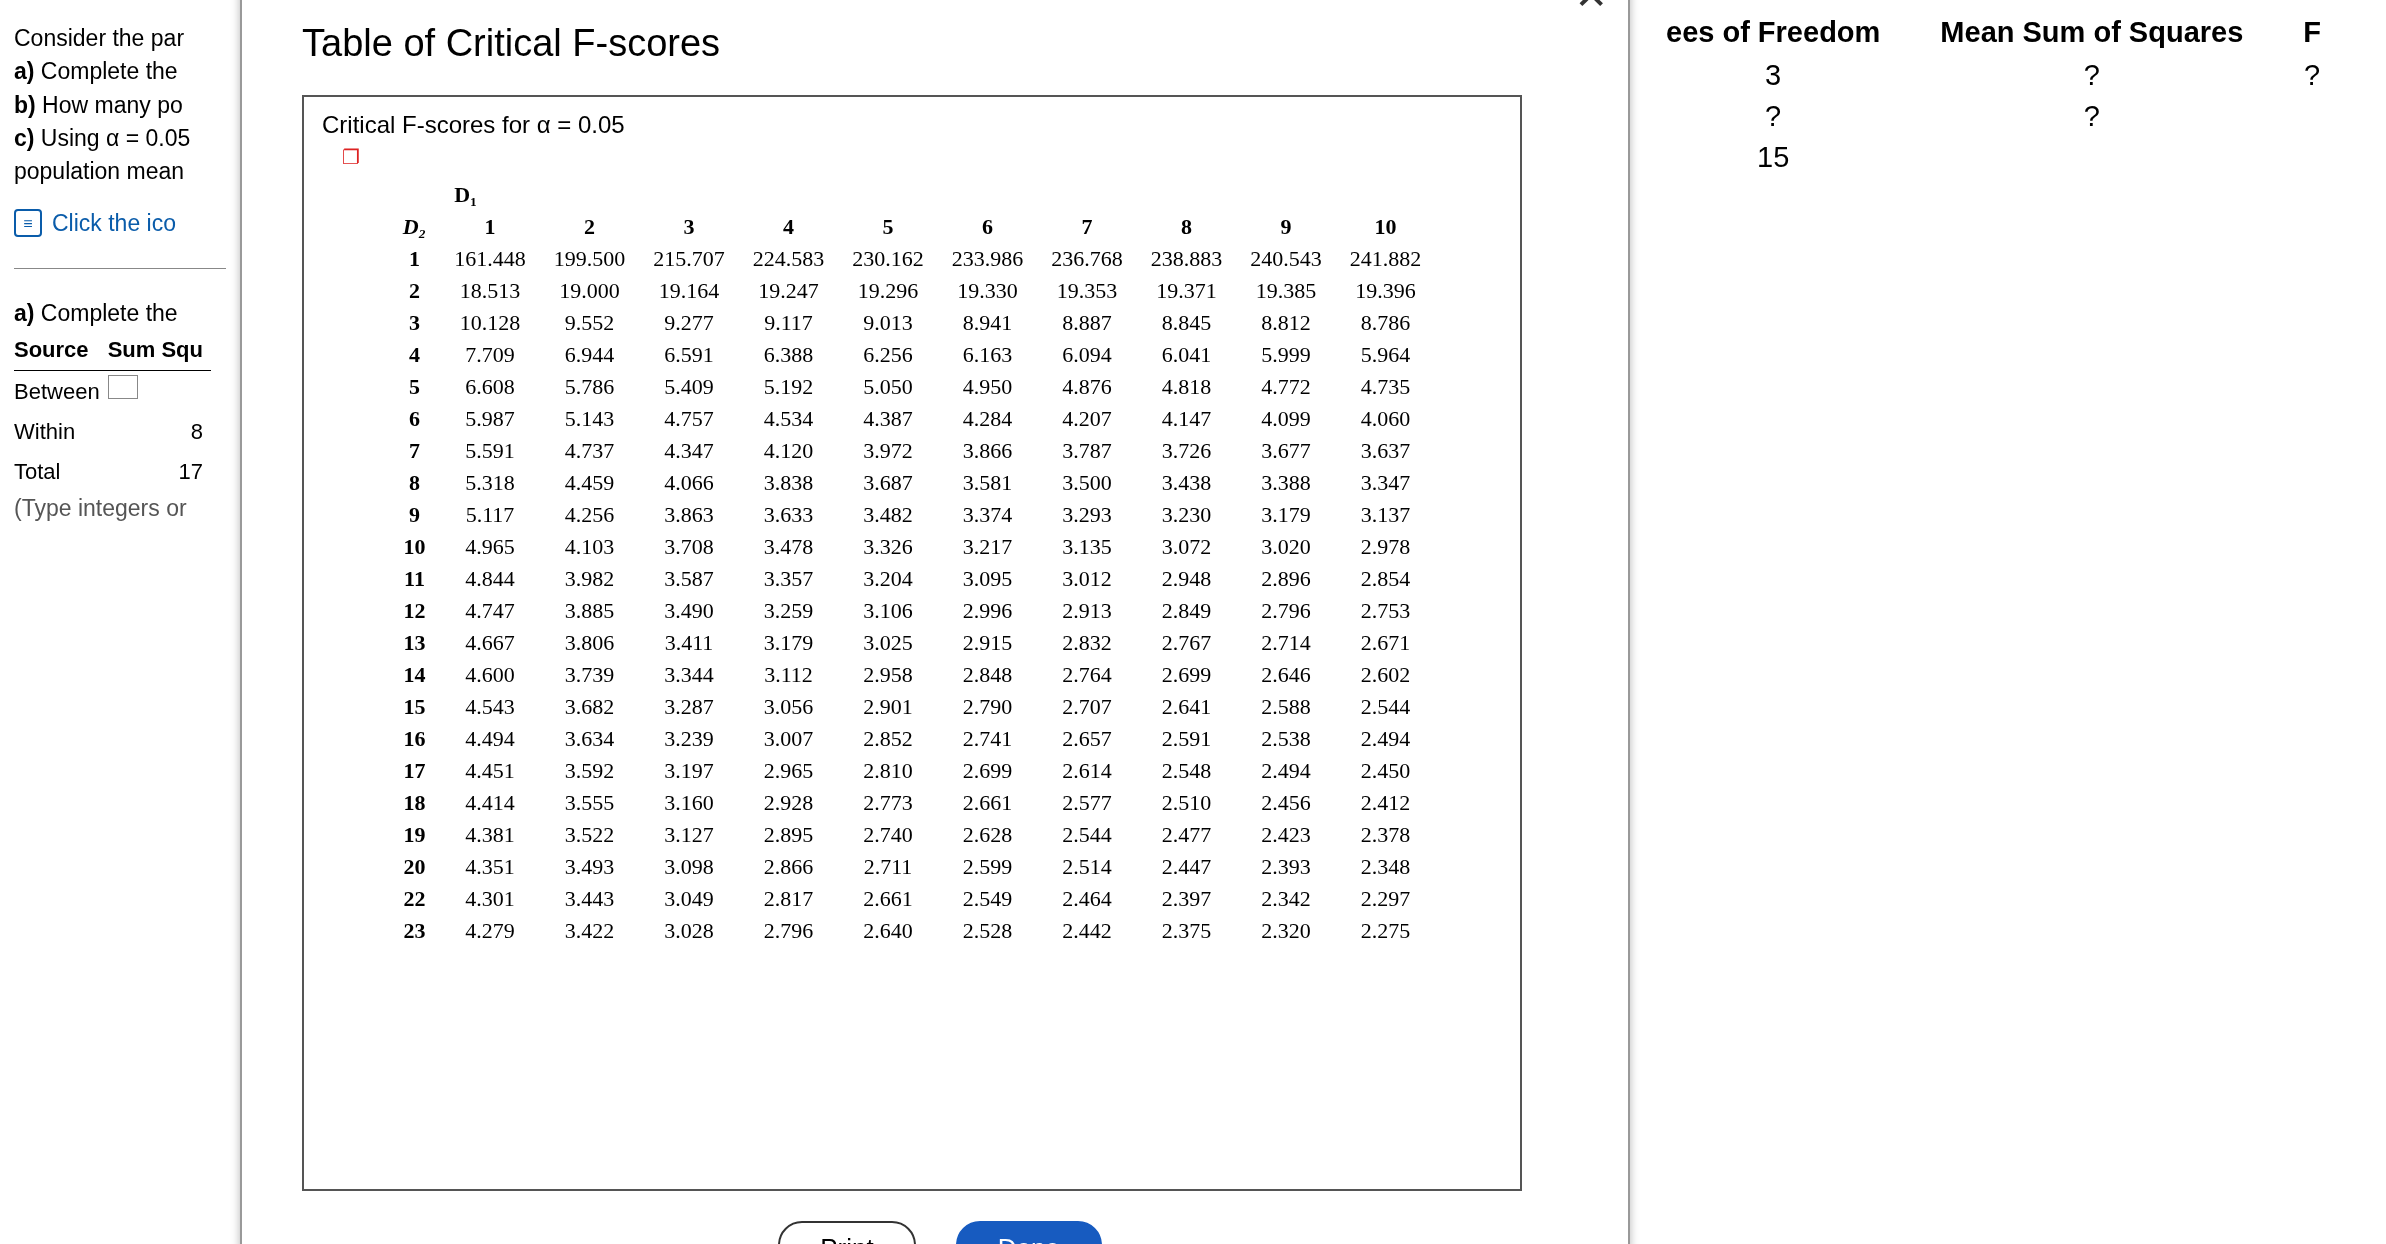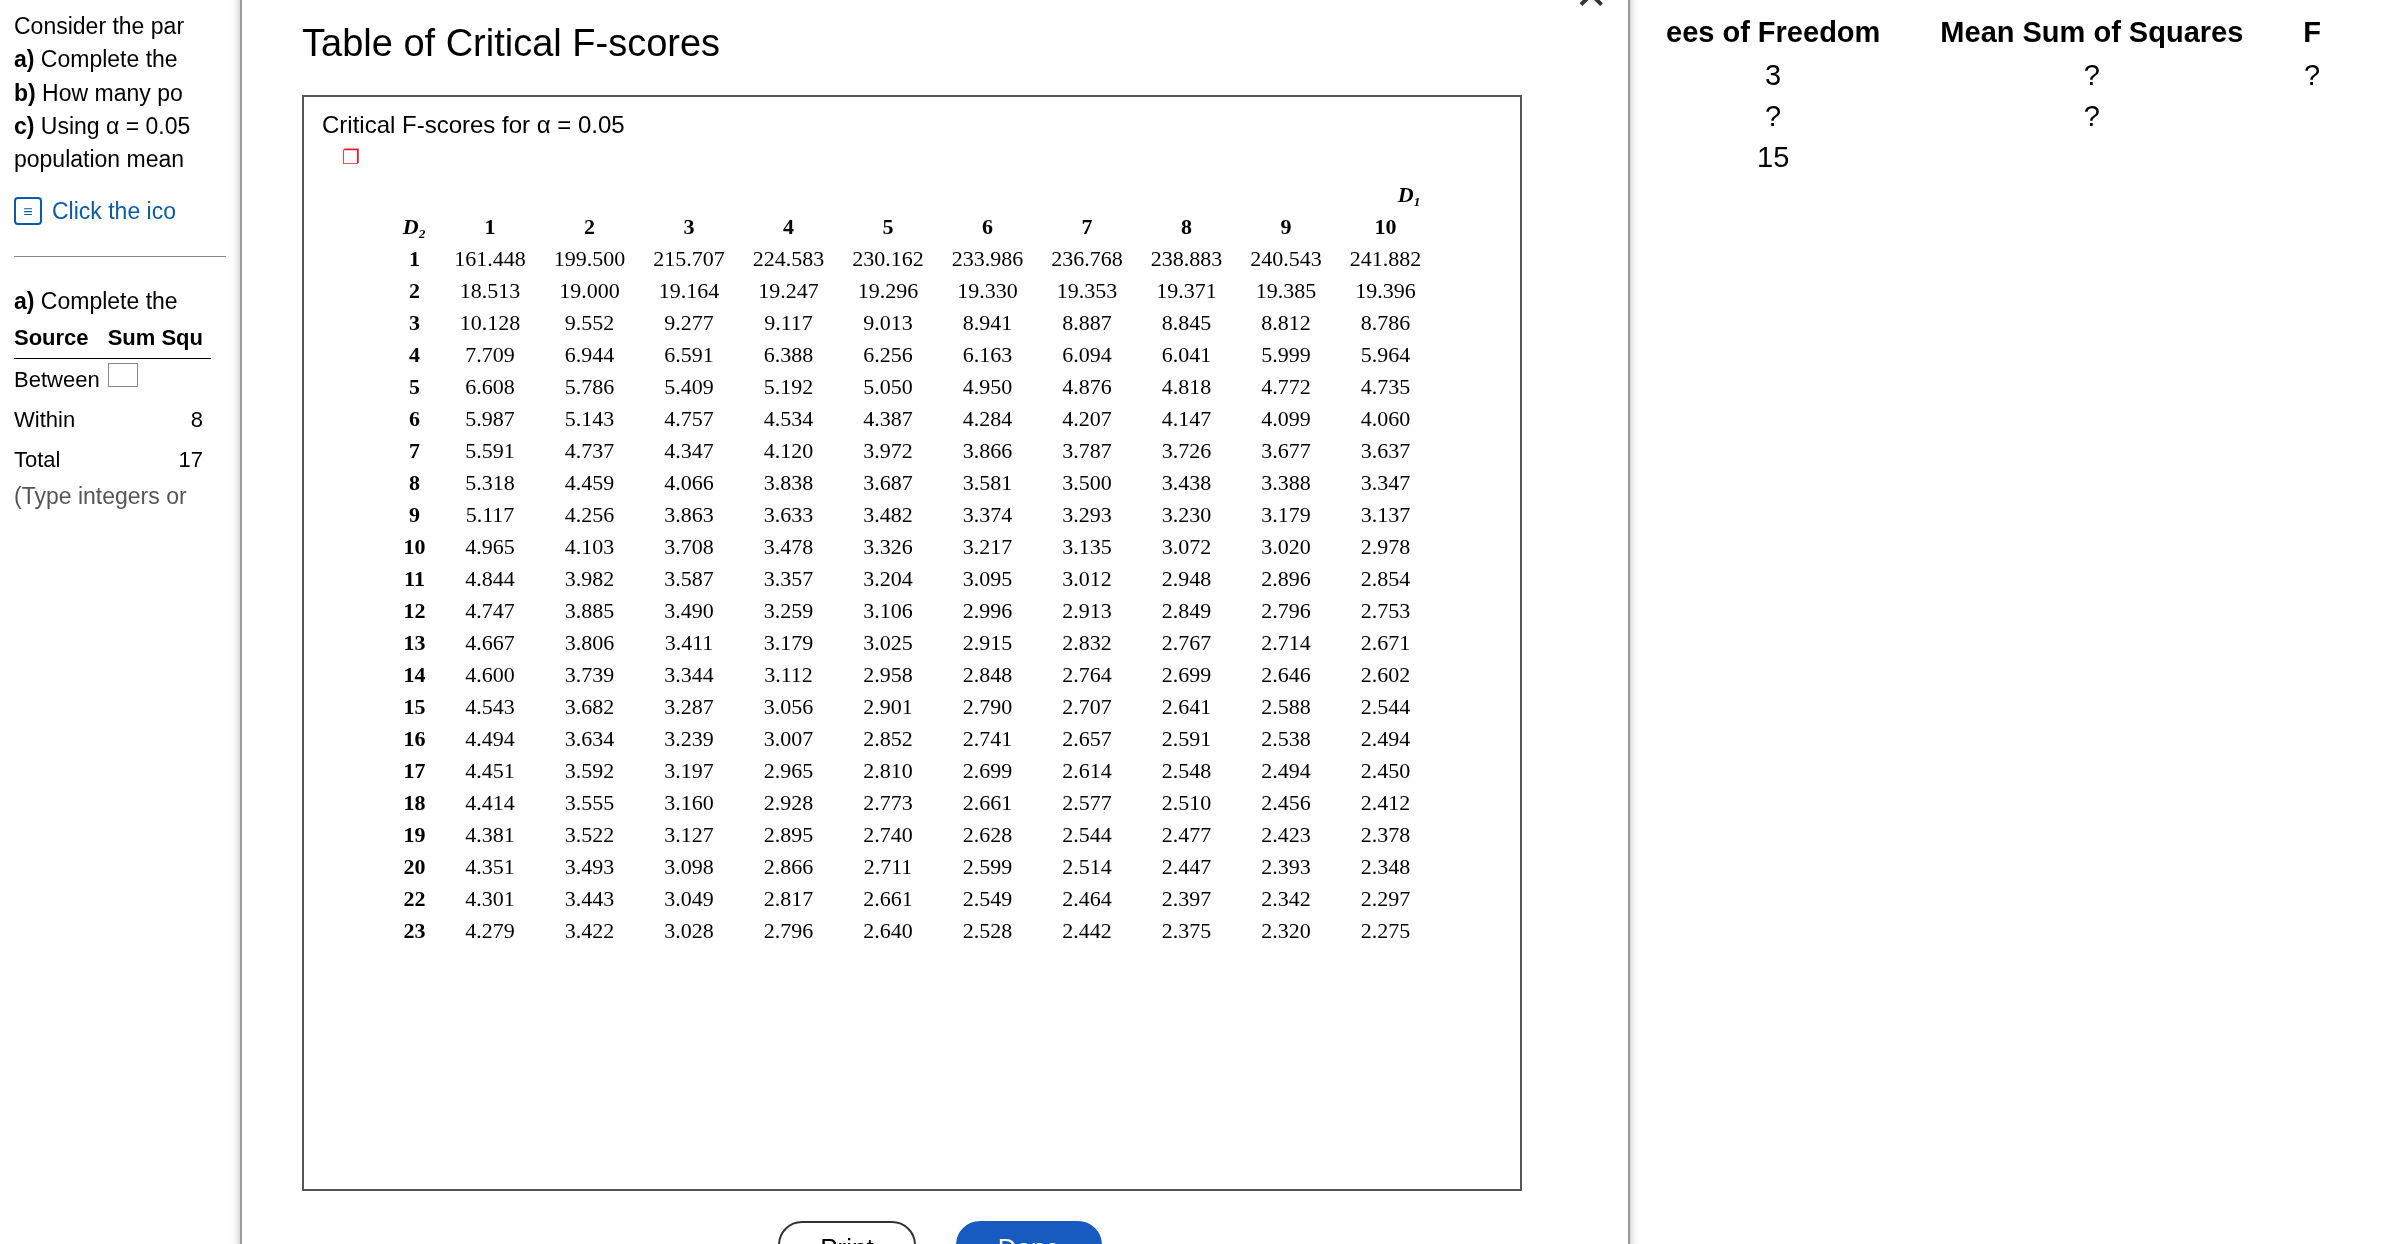--- a/index.html
+++ b/index.html
@@ -12,21 +12,21 @@
     width: 2386px;
     height: 1244px;
     overflow: hidden;
     position: relative;
   }
   .bg-left {
     position: absolute;
     left: 0;
     top: 0;
     width: 240px;
-    padding: 10px 14px;
+    padding: 22px 14px;
     font-size: 23px;
     line-height: 1.45;
   }
   .bg-left .intro { white-space: nowrap; overflow: hidden; }
   .bg-left .bold { font-weight: bold; }
   .bg-left .click-icon-row {
     display: flex;
     align-items: center;
     gap: 10px;
     margin-top: 18px;
@@ -117,21 +117,21 @@
     font-family: "Times New Roman", Times, serif;
     font-size: 22px;
     border-collapse: collapse;
     margin: 0 auto;
   }
   .f-table td, .f-table th {
     padding: 3px 14px;
     text-align: center;
     font-weight: normal;
   }
-  .f-table .d1-label { font-style: italic; font-weight: bold; text-align: right; }
+  .f-table .d1-label { font-weight: bold; text-align: left; }
   .f-table .d2-label { font-style: italic; font-weight: bold; }
   .f-table thead th { font-weight: bold; }
   .f-table tbody td:first-child { font-weight: bold; }
   .modal-buttons {
     display: flex;
     justify-content: center;
     gap: 40px;
     margin-top: 30px;
   }
   .modal-buttons .btn {

